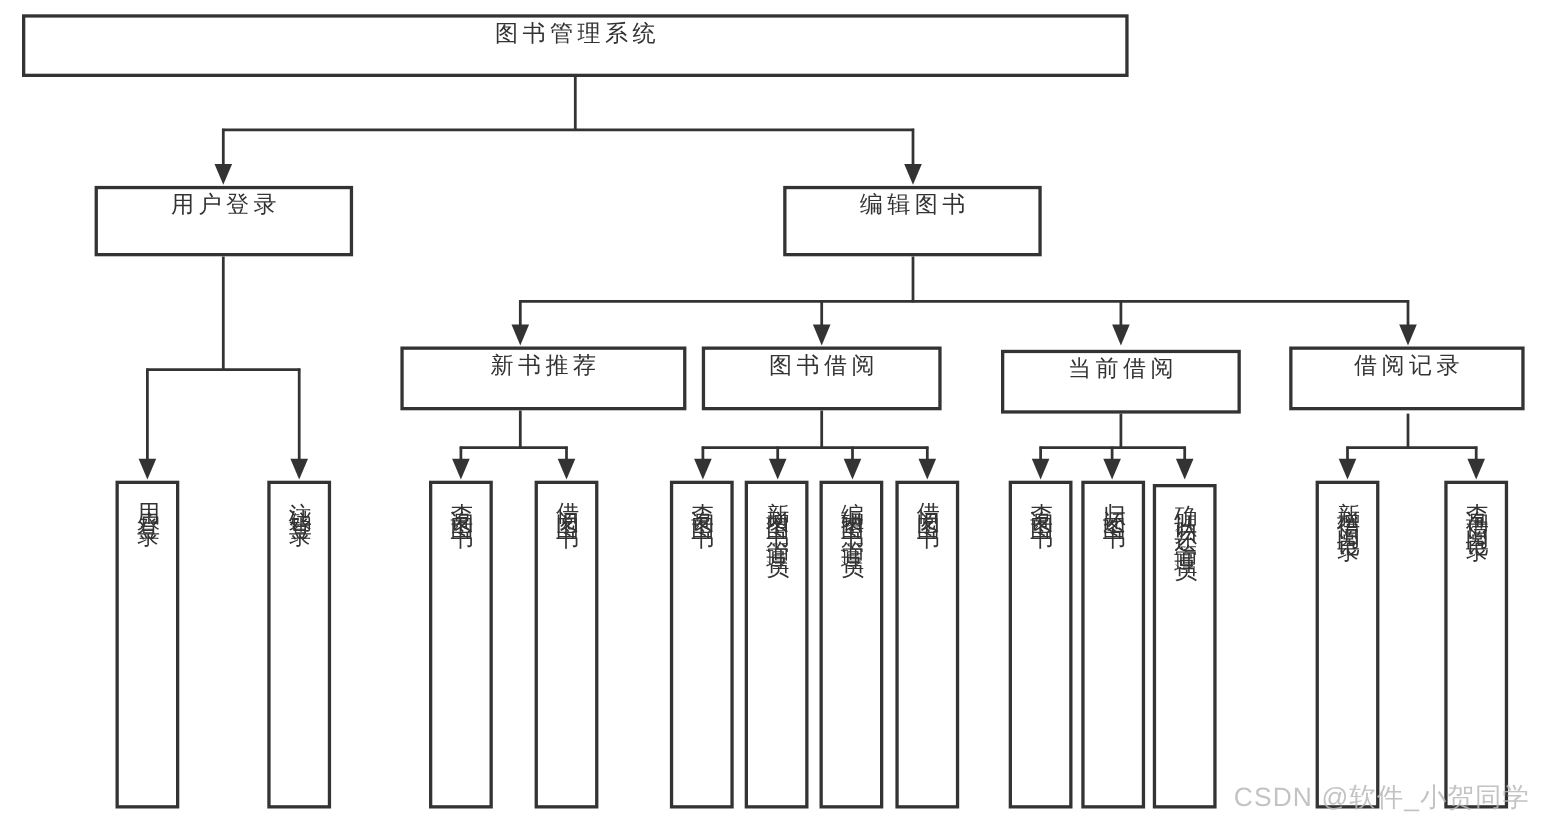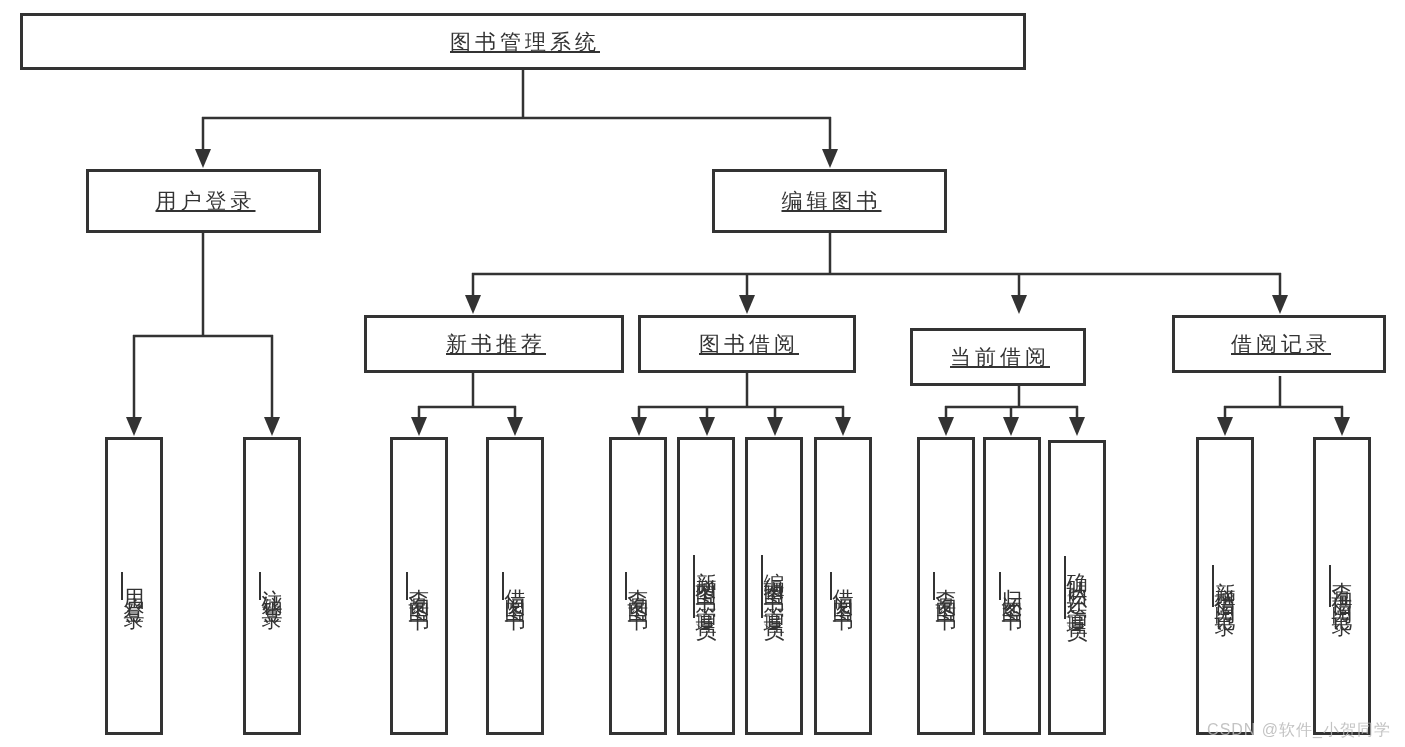--- a/index.html
+++ b/index.html
@@ -22,35 +22,35 @@
   .connectors{
     position:absolute;left:0;top:0;width:1405px;height:747px;
     pointer-events:none;z-index:1;
   }
   .connectors line{stroke:var(--line);stroke-width:2.5;}
   .connectors polygon{fill:var(--line);stroke:none;}
   .node{
     position:absolute;box-sizing:border-box;
     border:3px solid var(--box-border);
     background:var(--box-fill);
-    display:flex;align-items:center;justify-content:center;
-    color:var(--text);z-index:2;text-decoration:underline;
+    display:flex;justify-content:center;
+    color:var(--text);z-index:2;
   }
   .node .lbl{
     font-size:21px;letter-spacing:4px;white-space:nowrap;
     text-indent:4px; 
   }
   .vnode .lbl{
     writing-mode:vertical-rl;text-orientation:mixed;
     font-size:21px;letter-spacing:7px;text-indent:0;
     white-space:nowrap;
   }
   .watermark{
     position:absolute;right:14px;bottom:6px;
-    font-size:16px;letter-spacing:1px;
+    font-size:24px;letter-spacing:1px;
     color:var(--watermark);opacity:.85;z-index:3;white-space:nowrap;
   }
 </style>
 </head>
 <body>
 
 <div class="canvas">
 
   <svg class="connectors" viewBox="0 0 1405 747" xmlns="http://www.w3.org/2000/svg" aria-hidden="true">
 
@@ -124,21 +124,21 @@
   <div class="node" style="left:712px;top:169px;width:235px;height:64px">
     <span class="lbl">编辑图书</span>
   </div>
 
   <div class="node" style="left:364px;top:315px;width:260px;height:58px">
     <span class="lbl">新书推荐</span>
   </div>
   <div class="node" style="left:638px;top:315px;width:218px;height:58px">
     <span class="lbl">图书借阅</span>
   </div>
-  <div class="node" style="left:910px;top:328px;width:176px;height:58px">
+  <div class="node" style="left:910px;top:318px;width:218px;height:58px">
     <span class="lbl">当前借阅</span>
   </div>
   <div class="node" style="left:1172px;top:315px;width:214px;height:58px">
     <span class="lbl">借阅记录</span>
   </div>
 
   <div class="node vnode" style="left:105px;top:437px;width:58px;height:298px">
     <span class="lbl">用户登录</span>
   </div>
   <div class="node vnode" style="left:243px;top:437px;width:58px;height:298px">

